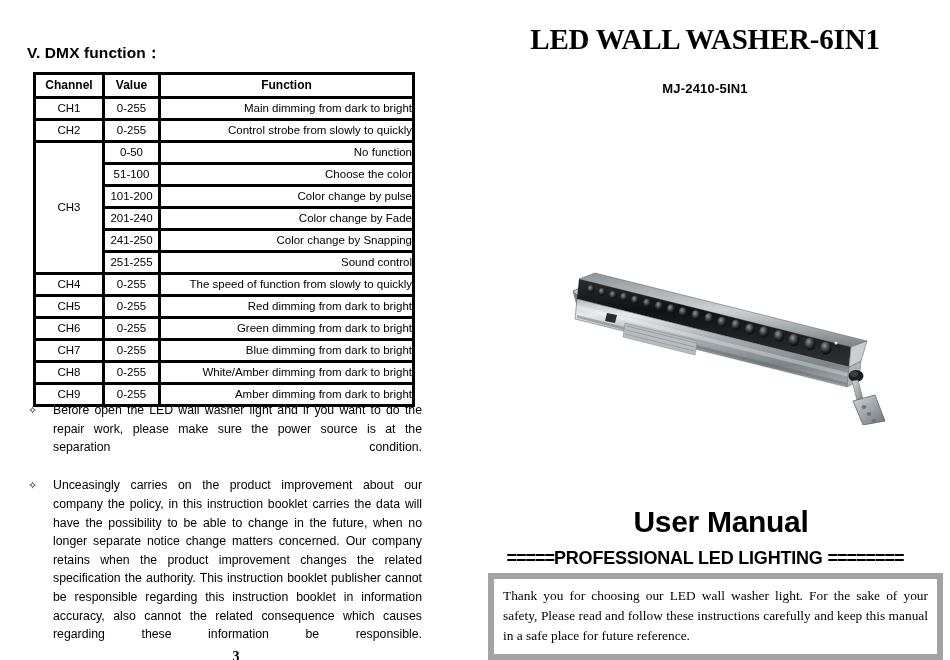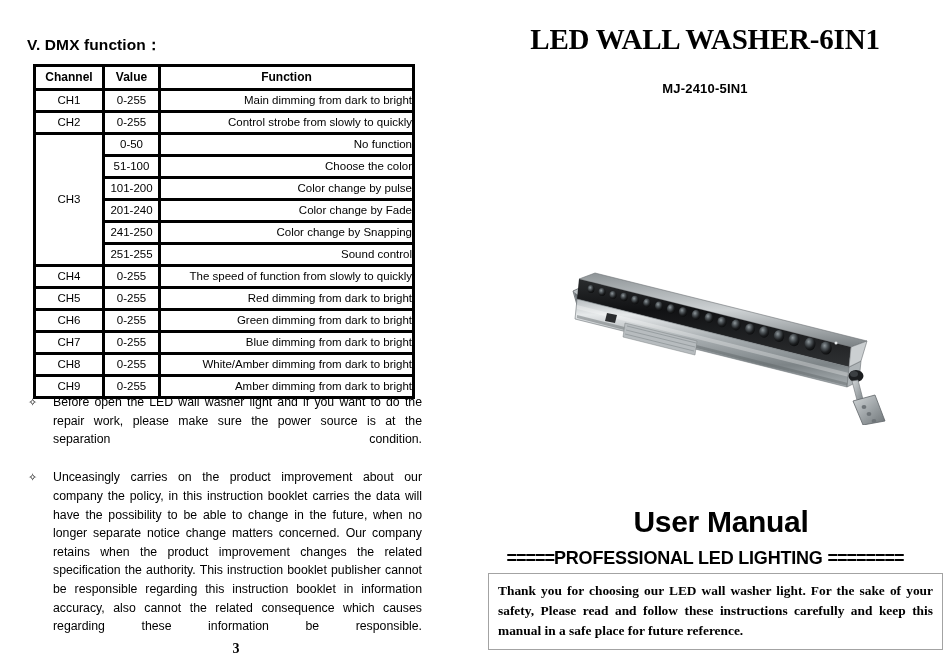--- a/index.html
+++ b/index.html
@@ -22,21 +22,21 @@
     position: absolute;
     inset: 0;
     width: 950px;
     height: 660px;
   }
 
   
   .left-col {
     position: absolute;
     left: 0;
-    top: 4px;
+    top: 12px;
     width: 460px;
     height: 496px;
   }
 
   .section-heading {
     position: absolute;
     left: 27px;
     top: 31px;
     font-size: 15.5px;
     font-weight: bold;
@@ -205,24 +205,24 @@
     font-weight: bold;
     letter-spacing: -1px;
   }
 
   .thanks-box {
     position: absolute;
     left: 28px;
     top: 573px;
     width: 455px;
     box-sizing: border-box;
-    border: 1px solid #a3a3a3;
+    border: 6px solid #a3a3a3;
     padding: 7px 9px 8px 9px;
     font-family: "Liberation Serif", serif;
-    font-weight: bold;
+    font-weight: normal;
     font-size: 13.4px;
     line-height: 20px;
     text-align: justify;
     text-justify: inter-word;
   }
   .thanks-box .txt { display: block; }
 </style>
 </head>
 <body>
 

